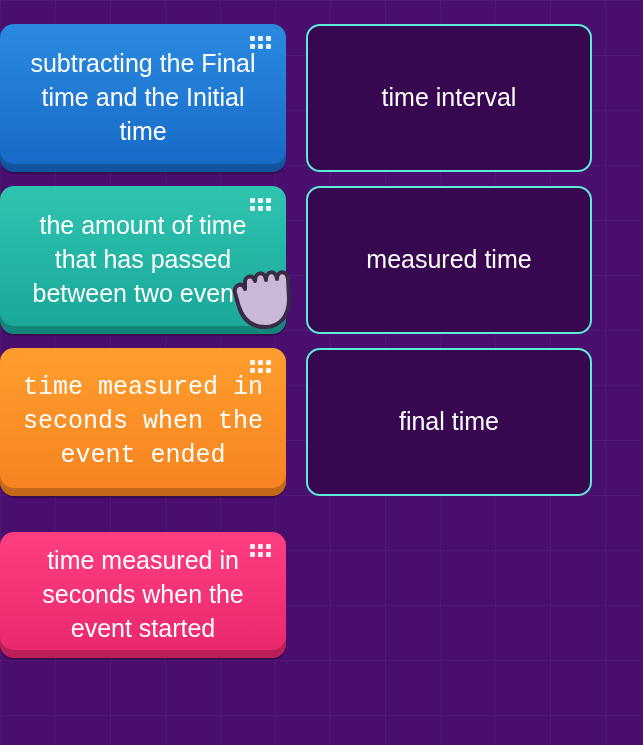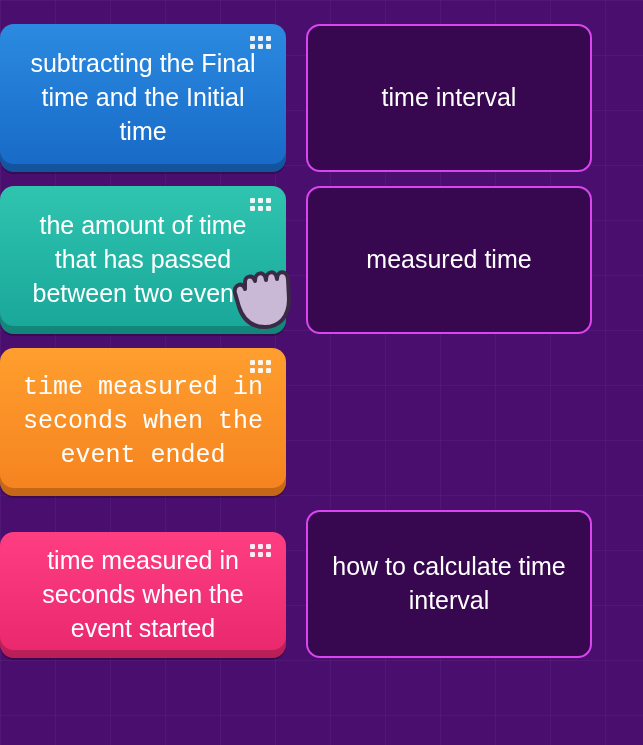--- a/index.html
+++ b/index.html
@@ -38,21 +38,21 @@
     font-size: 25px;
     line-height: 1.35;
     font-weight: 400;
   }
   .drag-card {
     box-shadow: inset 0 -8px 0 rgba(0,0,0,0.2), 0 2px 0 rgba(0,0,0,0.25);
     cursor: grab;
   }
   .slot-card {
     background: #37074f;
-    border: 2px solid #d946ef;
+    border: 2px solid #5eead4;
   }
   .c-blue  { background: linear-gradient(180deg, #2b8ae0 0%, #1769c6 100%); }
   .c-teal  { background: linear-gradient(180deg, #2fc4b0 0%, #18a698 100%); }
   .c-orange{ background: linear-gradient(180deg, #ff9e2e 0%, #f5821f 100%); font-family: Liberation Mono, monospace; }
   .c-pink  { background: linear-gradient(180deg, #ff3e82 0%, #e8276c 100%); margin-top: 22px; }
   .grip {
     position: absolute;
     top: 12px;
     right: 14px;
     width: 22px;
@@ -119,36 +119,36 @@
       <div class="grip">
           <span></span>
           <span></span>
           <span></span>
           <span></span>
           <span></span>
           <span></span>
         </div>
       <span>time measured in seconds when the event ended</span>
     </div>
+    <div class="card slot-card">
+      <span>final time</span>
+    </div>
   </div>
 
   <div class="row">
     <div class="card drag-card c-pink">
       <div class="grip">
           <span></span>
           <span></span>
           <span></span>
           <span></span>
           <span></span>
           <span></span>
         </div>
       <span>time measured in seconds when the event started</span>
-    </div>
-    <div class="card slot-card">
-      <span>how to calculate time interval</span>
     </div>
   </div>
 
 </div>
 
 <svg class="cursor-hand" viewBox="0 0 90 100">
   <path d="M20 46
            c0 -6 8 -8 10 -1
            c0 -10 10 -10 11 -1
            c0 -10 10 -10 11 -1

